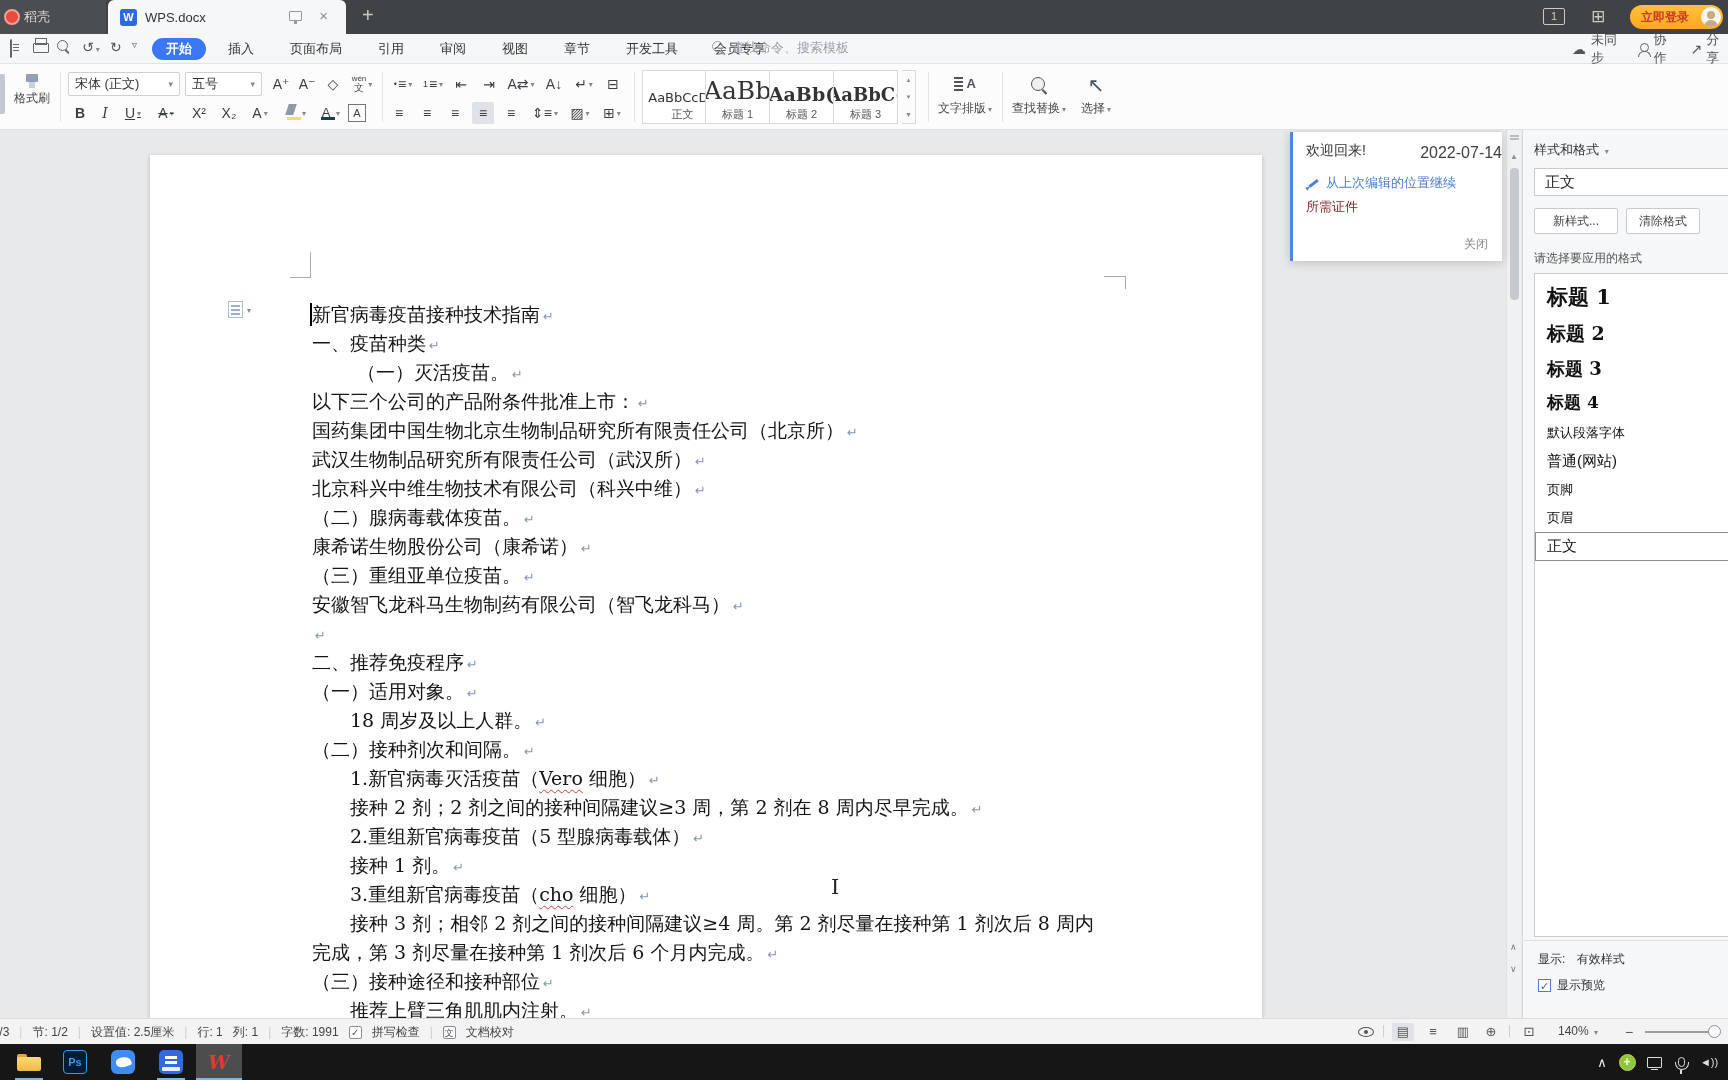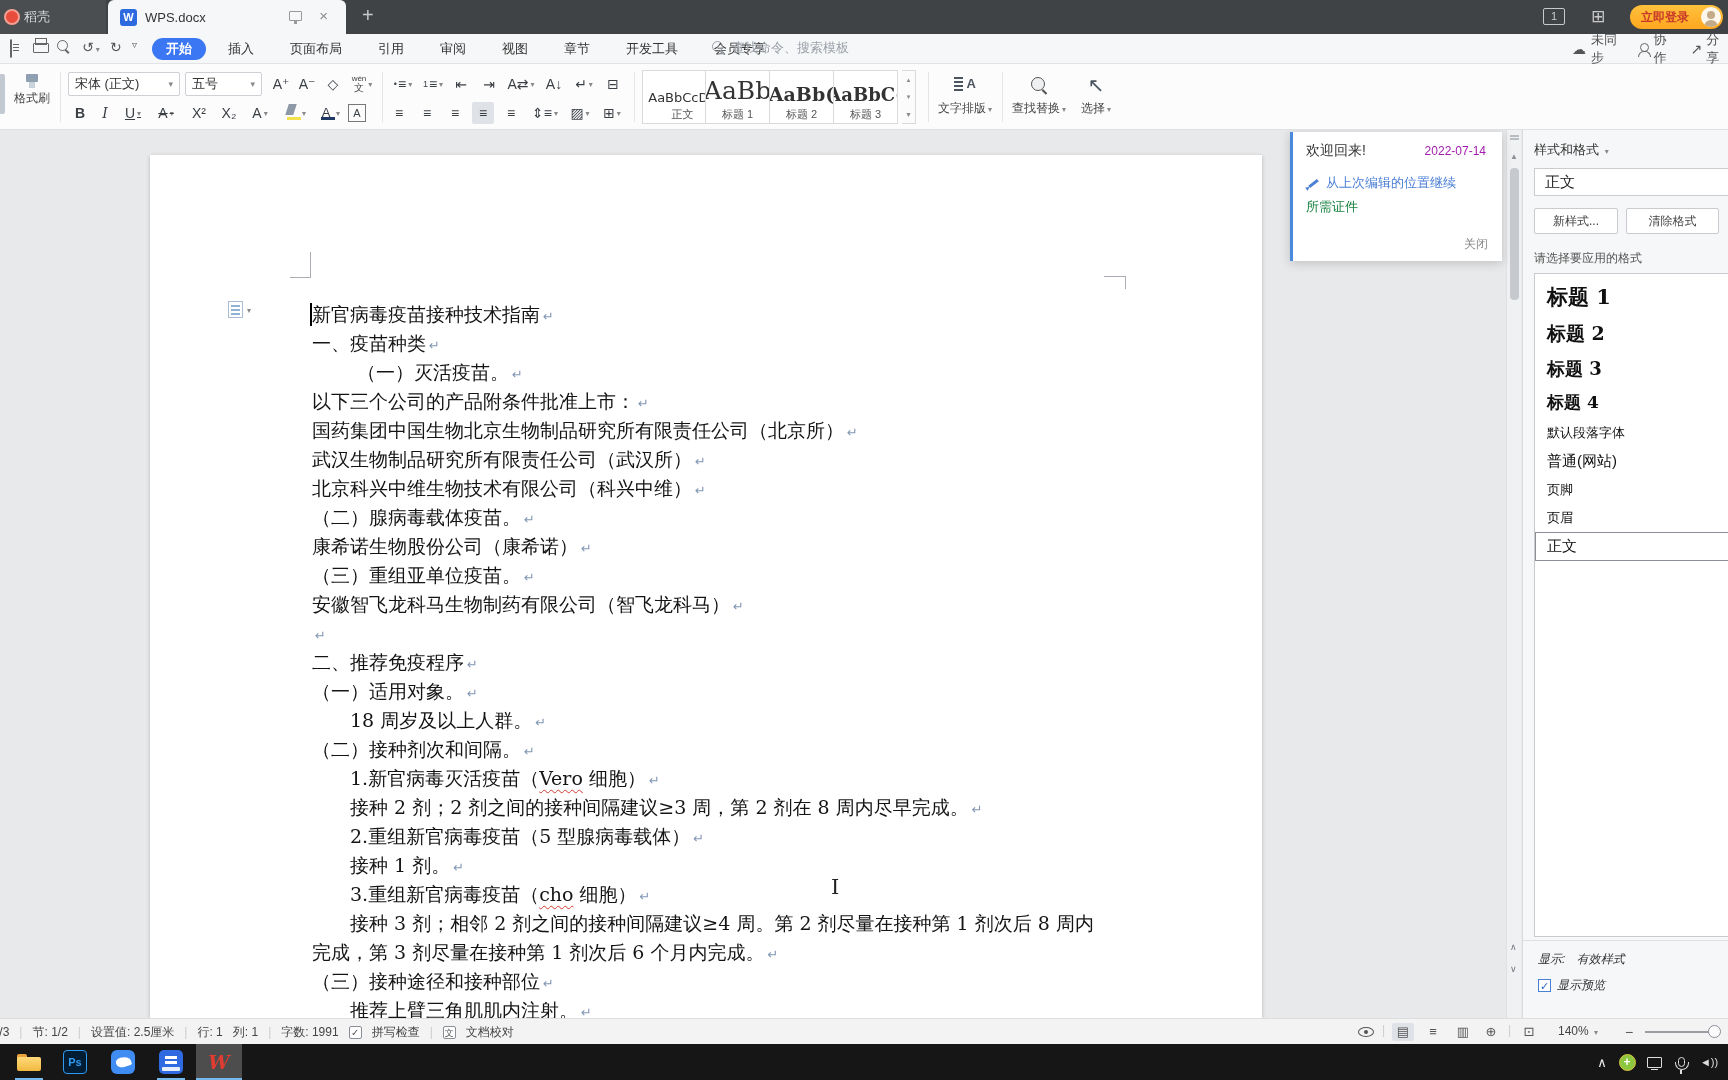--- a/index.html
+++ b/index.html
@@ -110,45 +110,45 @@
   .vstrip .split{position:absolute;left:3px;top:5px;width:9px;height:2px;background:#b9bcc1;box-shadow:0 3px 0 #b9bcc1;}
   .vstrip .up{position:absolute;left:3px;top:22px;font-size:8px;color:#8d9096;}
   .vthumb{position:absolute;left:3px;top:38px;width:9px;height:132px;background:#c6c9ce;border-radius:4px;}
   .vstrip .pgu{position:absolute;left:3px;top:812px;font-size:9px;color:#70757c;}
   .vstrip .pgd{position:absolute;left:3px;top:834px;font-size:9px;color:#70757c;}
 
   
   .welcome{position:absolute;left:1290px;top:2px;width:212px;height:129px;background:#fff;
            border-left:3px solid #4a89dc;box-shadow:0 2px 10px rgba(0,0,0,.18);font-size:13px;text-align:center;}
   .w-title{position:absolute;left:13px;top:10px;font-size:14px;color:#333;}
-  .w-date{position:absolute;right:16px;top:12px;font-size:12px;color:#a21caf;}
+  .w-date{position:absolute;right:0;top:12px;font-size:16px;color:#404040;}
   .w-link{position:absolute;left:13px;top:42px;color:#4a7fd4;display:flex;align-items:center;gap:7px;}
   .pencil{width:13px;height:13px;position:relative;}
   .pencil::before{content:"";position:absolute;left:2px;top:5px;width:11px;height:3px;background:#4a7fd4;transform:rotate(-38deg);}
   .pencil::after{content:"";position:absolute;left:0;top:9px;width:0;height:0;border-left:4px solid #4a7fd4;border-top:2px solid transparent;border-bottom:2px solid transparent;transform:rotate(-38deg);}
-  .w-note{position:absolute;left:13px;top:66px;color:#15803d;}
+  .w-note{position:absolute;left:13px;top:66px;color:#7f1d1d;}
   .w-close{position:absolute;right:14px;bottom:8px;font-size:12px;color:#888;}
 
   
   .spanel{position:absolute;left:1522px;top:0;width:206px;height:888px;background:#f6f7f8;border-left:1px solid #dadbdd;}
   .sp-title{position:absolute;left:11px;top:11px;font-size:13px;color:#333;}
   .sp-combo{position:absolute;left:11px;top:38px;width:200px;height:28px;background:#fff;border:1px solid #c9cbce;
             font-size:15px;color:#222;line-height:26px;padding-left:10px;}
   .sp-btn{position:absolute;top:78px;height:26px;background:#fff;border:1px solid #c9cbce;border-radius:2px;
           font-size:12px;color:#444;text-align:center;line-height:24px;}
   .sp-prompt{position:absolute;left:11px;top:120px;font-size:12px;color:#555;}
   .sp-list{position:absolute;left:11px;top:143px;width:200px;height:664px;background:#fff;border:1px solid #c9cbce;padding-top:4px;}
   .sl-item{padding:5px 12px;white-space:nowrap;color:#111;}
   .sh1{font-weight:bold;font-size:21px;font-family:"DejaVu Serif",serif;}
   .sh2{font-weight:bold;font-size:19px;font-family:"DejaVu Serif",serif;}
   .sh3{font-weight:bold;font-size:18px;font-family:"DejaVu Serif",serif;}
   .sh4{font-weight:bold;font-size:17px;font-family:"DejaVu Serif",serif;}
   .snorm{font-size:13px;} .sweb{font-size:15px;} .ssmall{font-size:13px;} .sbody{font-size:15px;}
   .sl-item.selected{border:1px solid #8a8f96;padding:4px 11px;}
-  .sp-bottom{position:absolute;left:0;bottom:0;width:206px;height:78px;border-top:1px solid #dfe0e2;font-style:italic;}
+  .sp-bottom{position:absolute;left:0;bottom:0;width:206px;height:78px;border-top:1px solid #dfe0e2;}
   .sp-display{position:absolute;left:15px;top:10px;font-size:12px;color:#333;}
   .sp-prev{position:absolute;left:15px;top:36px;font-size:12px;color:#333;display:flex;align-items:center;gap:6px;}
   .chk{width:13px;height:13px;border:1px solid #4a7fd4;background:#fff;color:#2e66c9;font-size:11px;line-height:12px;text-align:center;}
 
   
   #statusbar{position:absolute;left:0;top:1018px;width:1728px;height:26px;background:#f3f3f4;border-top:1px solid #ddd;
              font-size:12px;color:#444;}
   .sb-left{position:absolute;left:-26px;top:0;height:26px;display:flex;align-items:center;gap:10px;white-space:nowrap;}
   .sb-sep{color:#ccc;}
   .sb-chk{width:13px;height:13px;border:1px solid #8a8f96;border-radius:2px;font-size:10px;line-height:11px;text-align:center;color:#555;background:#fff;}
@@ -457,21 +457,21 @@
       <div class="w-note">所需证件</div>
       <div class="w-close">关闭</div>
     </div>
 
     <div class="spanel">
       <div class="sp-title">
         <span>样式和格式</span> <span class="rcaret">▾</span>
       </div>
       <div class="sp-combo">正文</div>
       <div class="sp-btn" style="left:11px;width:84px">新样式...</div>
-      <div class="sp-btn" style="left:103px;width:93px">清除格式</div>
+      <div class="sp-btn" style="left:103px;width:74px">清除格式</div>
       <div class="sp-prompt">请选择要应用的格式</div>
       <div class="sp-list" id="style-list">
           <div class="sl-item sh1">标题 1</div>
           <div class="sl-item sh2">标题 2</div>
           <div class="sl-item sh3">标题 3</div>
           <div class="sl-item sh4">标题 4</div>
           <div class="sl-item snorm">默认段落字体</div>
           <div class="sl-item sweb">普通(网站)</div>
           <div class="sl-item ssmall">页脚</div>
           <div class="sl-item ssmall">页眉</div>

